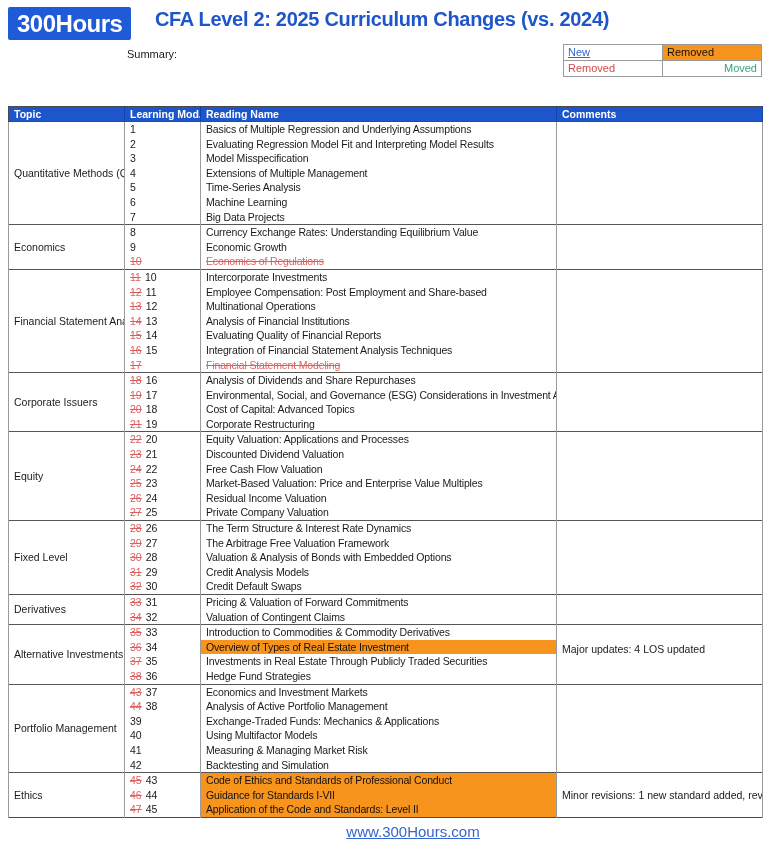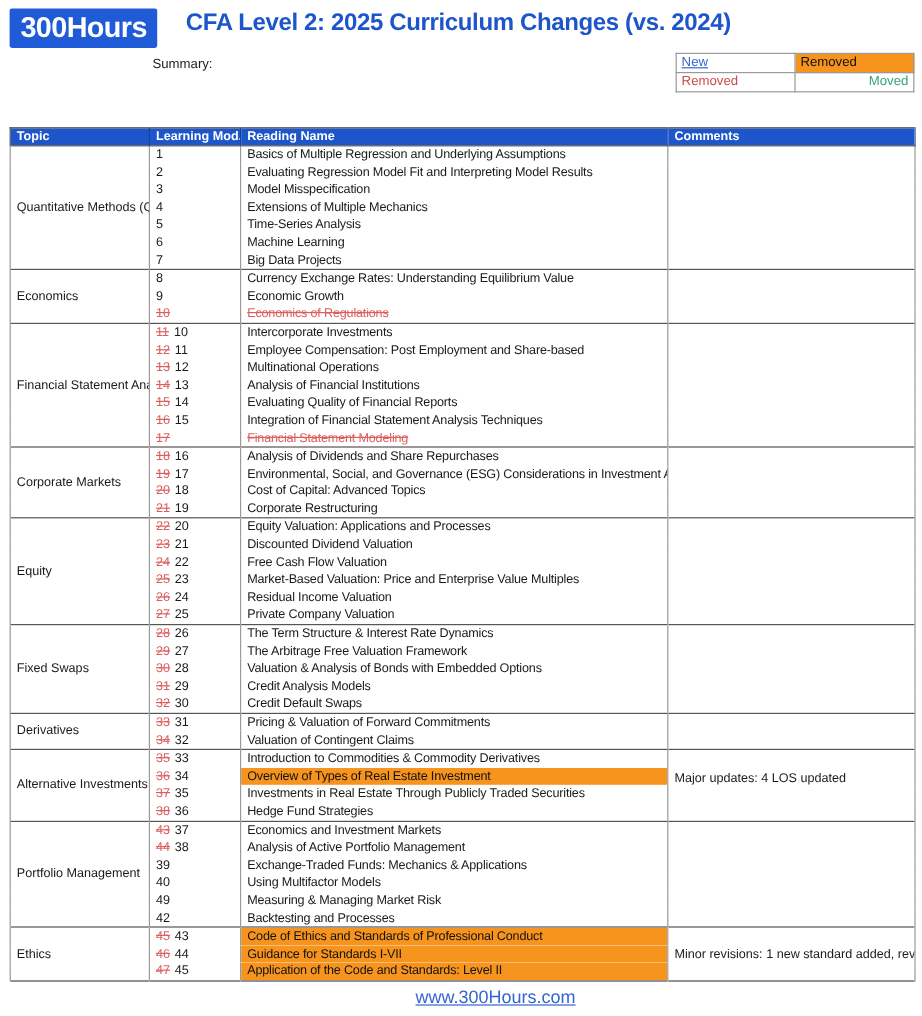--- a/index.html
+++ b/index.html
@@ -133,21 +133,21 @@
       <tr>
         <td class="num-cell"><span class="new-num">2</span></td>
         <td class="reading-cell">Evaluating Regression Model Fit and Interpreting Model Results</td>
       </tr>
       <tr>
         <td class="num-cell"><span class="new-num">3</span></td>
         <td class="reading-cell">Model Misspecification</td>
       </tr>
       <tr>
         <td class="num-cell"><span class="new-num">4</span></td>
-        <td class="reading-cell">Extensions of Multiple Mechanics</td>
+        <td class="reading-cell">Extensions of Multiple Management</td>
       </tr>
       <tr>
         <td class="num-cell"><span class="new-num">5</span></td>
         <td class="reading-cell">Time-Series Analysis</td>
       </tr>
       <tr>
         <td class="num-cell"><span class="new-num">6</span></td>
         <td class="reading-cell">Machine Learning</td>
       </tr>
       <tr>
@@ -192,21 +192,21 @@
       </tr>
       <tr>
         <td class="num-cell"><span class="old-num">16</span><span class="new-num">15</span></td>
         <td class="reading-cell">Integration of Financial Statement Analysis Techniques</td>
       </tr>
       <tr>
         <td class="num-cell"><span class="old-num">17</span></td>
         <td class="reading-cell removed">Financial Statement Modeling</td>
       </tr>
       <tr class="group-start">
-        <td rowspan="4" class="topic-cell">Corporate Markets</td>
+        <td rowspan="4" class="topic-cell">Corporate Issuers</td>
         <td class="num-cell"><span class="old-num">18</span><span class="new-num">16</span></td>
         <td class="reading-cell">Analysis of Dividends and Share Repurchases</td>
         <td rowspan="4" class="comment-cell"></td>
       </tr>
       <tr>
         <td class="num-cell"><span class="old-num">19</span><span class="new-num">17</span></td>
         <td class="reading-cell">Environmental, Social, and Governance (ESG) Considerations in Investment Analysis</td>
       </tr>
       <tr>
         <td class="num-cell"><span class="old-num">20</span><span class="new-num">18</span></td>
@@ -236,21 +236,21 @@
       </tr>
       <tr>
         <td class="num-cell"><span class="old-num">26</span><span class="new-num">24</span></td>
         <td class="reading-cell">Residual Income Valuation</td>
       </tr>
       <tr>
         <td class="num-cell"><span class="old-num">27</span><span class="new-num">25</span></td>
         <td class="reading-cell">Private Company Valuation</td>
       </tr>
       <tr class="group-start">
-        <td rowspan="5" class="topic-cell">Fixed Swaps</td>
+        <td rowspan="5" class="topic-cell">Fixed Level</td>
         <td class="num-cell"><span class="old-num">28</span><span class="new-num">26</span></td>
         <td class="reading-cell">The Term Structure &amp; Interest Rate Dynamics</td>
         <td rowspan="5" class="comment-cell"></td>
       </tr>
       <tr>
         <td class="num-cell"><span class="old-num">29</span><span class="new-num">27</span></td>
         <td class="reading-cell">The Arbitrage Free Valuation Framework</td>
       </tr>
       <tr>
         <td class="num-cell"><span class="old-num">30</span><span class="new-num">28</span></td>
@@ -304,26 +304,26 @@
       </tr>
       <tr>
         <td class="num-cell"><span class="new-num">39</span></td>
         <td class="reading-cell">Exchange-Traded Funds: Mechanics &amp; Applications</td>
       </tr>
       <tr>
         <td class="num-cell"><span class="new-num">40</span></td>
         <td class="reading-cell">Using Multifactor Models</td>
       </tr>
       <tr>
-        <td class="num-cell"><span class="new-num">49</span></td>
+        <td class="num-cell"><span class="new-num">41</span></td>
         <td class="reading-cell">Measuring &amp; Managing Market Risk</td>
       </tr>
       <tr>
         <td class="num-cell"><span class="new-num">42</span></td>
-        <td class="reading-cell">Backtesting and Processes</td>
+        <td class="reading-cell">Backtesting and Simulation</td>
       </tr>
       <tr class="group-start">
         <td rowspan="3" class="topic-cell">Ethics</td>
         <td class="num-cell"><span class="old-num">45</span><span class="new-num">43</span></td>
         <td class="reading-cell updated">Code of Ethics and Standards of Professional Conduct</td>
         <td rowspan="3" class="comment-cell">Minor revisions: 1 new standard added, revisions to 2.</td>
       </tr>
       <tr>
         <td class="num-cell"><span class="old-num">46</span><span class="new-num">44</span></td>
         <td class="reading-cell updated">Guidance for Standards I-VII</td>

